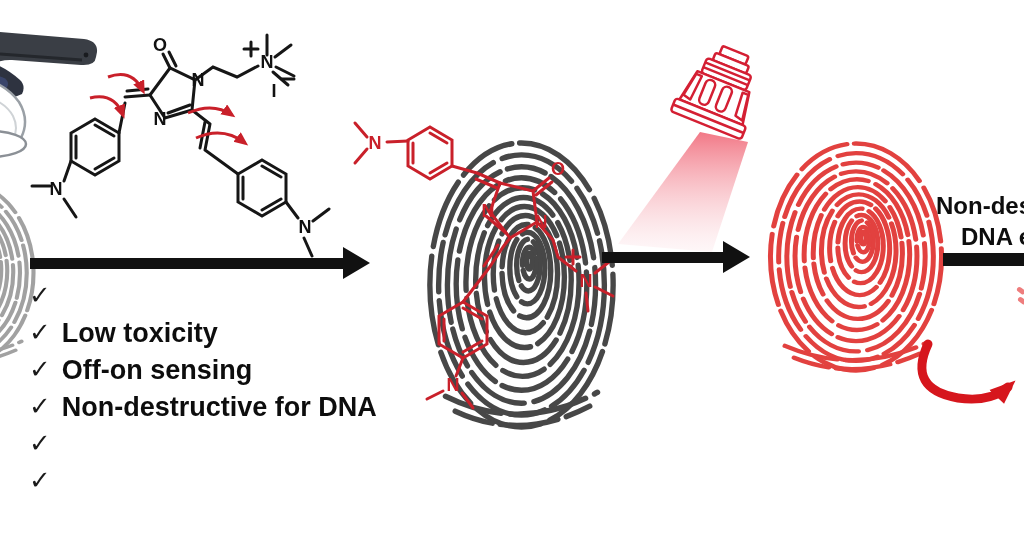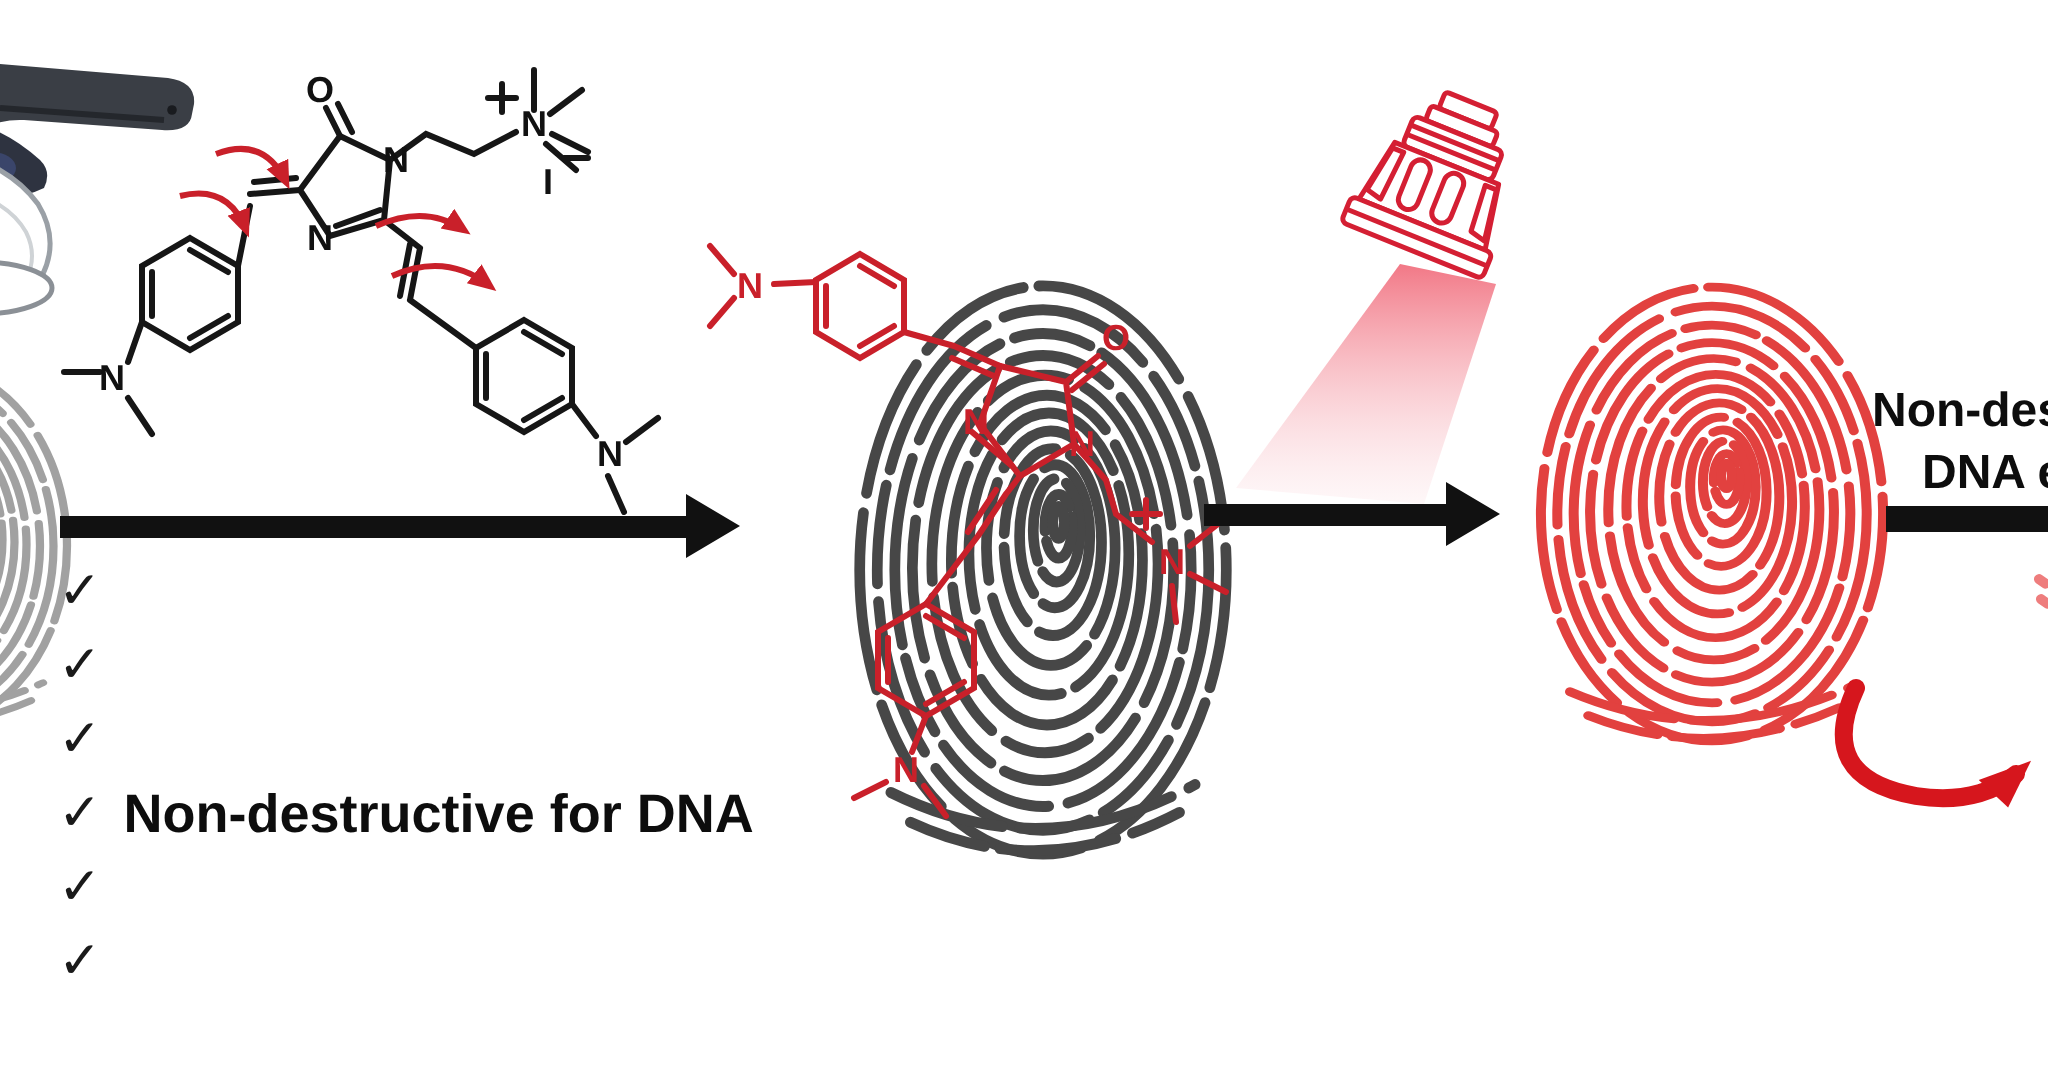--- a/index.html
+++ b/index.html
@@ -123,23 +123,25 @@
   <div class="shaft"></div>
     <div class="head"></div>
 </div>
 
 <div class="abs checklist">
   <div class="check-row">
     <span class="tick">✓</span>
   </div>
   <div class="check-row">
     <span class="tick">✓</span>
-  </div>
-  <div class="check-row">
-    <span class="tick">✓</span>
+    <span>Low toxicity</span>
+  </div>
+  <div class="check-row">
+    <span class="tick">✓</span>
+    <span>Off-on sensing</span>
   </div>
   <div class="check-row">
     <span class="tick">✓</span>
     <span>Non-destructive for DNA</span>
   </div>
   <div class="check-row">
     <span class="tick">✓</span>
   </div>
   <div class="check-row">
     <span class="tick">✓</span>

